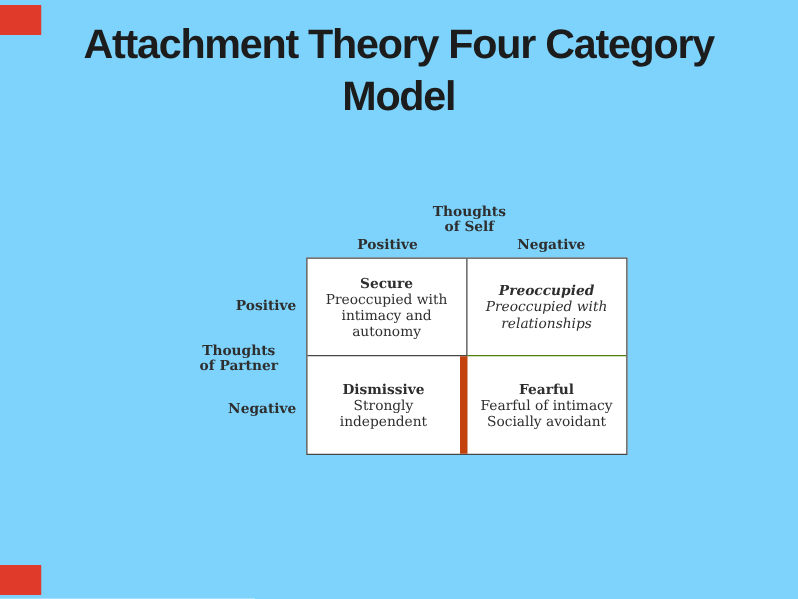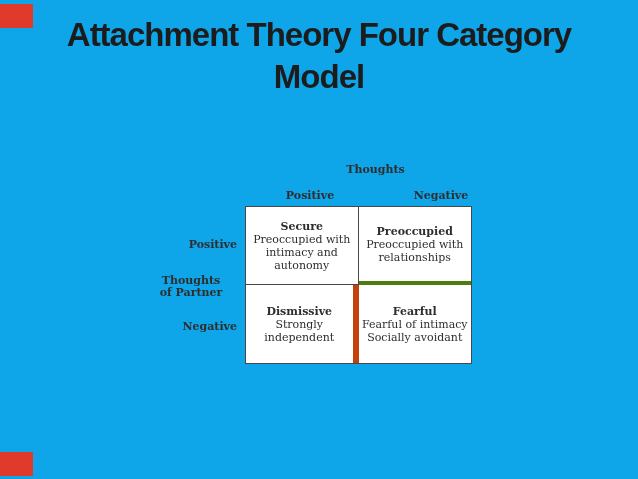--- a/index.html
+++ b/index.html
@@ -5,21 +5,21 @@
   html, body { margin: 0; padding: 0; }
   body {
     width: 638px; height: 479px;
     background: #ffffff;
     font-family: "Liberation Sans", sans-serif;
     overflow: hidden;
   }
   .slide {
     position: relative;
     width: 638px; height: 479px;
-    background: #0ea5e9;
+    background: #7dd3fc;
   }
   
   .accent {
     position: absolute;
     left: 0; width: 33px; height: 24px;
   }
   .accent-top { top: 4px; }
   .accent-bottom { bottom: 3px; }
 
   
@@ -77,60 +77,61 @@
     position: absolute;
     left: 131px; top: 275px; width: 92px;
     text-align: center;
     font-weight: bold;
     line-height: 12px;
   }
 
   .matrix {
     position: absolute;
     left: 231px; top: 206px;
-    width: 227px; height: 158px;
+    width: 257px; height: 158px;
     box-sizing: border-box;
     border: 1px solid #474747;
     display: grid;
     grid-template-columns: 1fr 1fr;
     grid-template-rows: 1fr 1fr;
     background: #ffffff;
   }
   .cell {
     display: flex;
     flex-direction: column;
     justify-content: center;
     align-items: center;
     text-align: center;
     line-height: 13px;
     padding: 0 3px;
     box-sizing: border-box;
   }
   .cell.tl { border-right: 1px solid #474747; border-bottom: 1px solid #474747; }
-  .cell.tr { border-bottom: 4px solid #4d7c0f; }
+  .cell.tr { border-bottom: 1px solid #4d7c0f; font-style: italic; }
   .cell.bl { border-right: 6px solid #c2410c; }
   .cell-title { font-weight: bold; }
 </style>
 </head>
 <body>
 
 <div class="slide">
 
   <div class="accent accent-top" style="background: rgb(224, 58, 43);"></div>
   <div class="accent accent-bottom" style="background: rgb(224, 58, 43);"></div>
 
   <h1 class="title">
     <span>Attachment Theory Four Category</span>
     <span>Model</span>
   </h1>
 
   <div class="figure">
 
     <div class="self-axis">
       <div>Thoughts</div>
+      <div>of Self</div>
     </div>
 
     <div class="col-label pos">Positive</div>
     <div class="col-label neg">Negative</div>
 
     <div class="row-label pos">Positive</div>
 
     <div class="partner-axis">
       <div>Thoughts</div>
       <div>of Partner</div>

